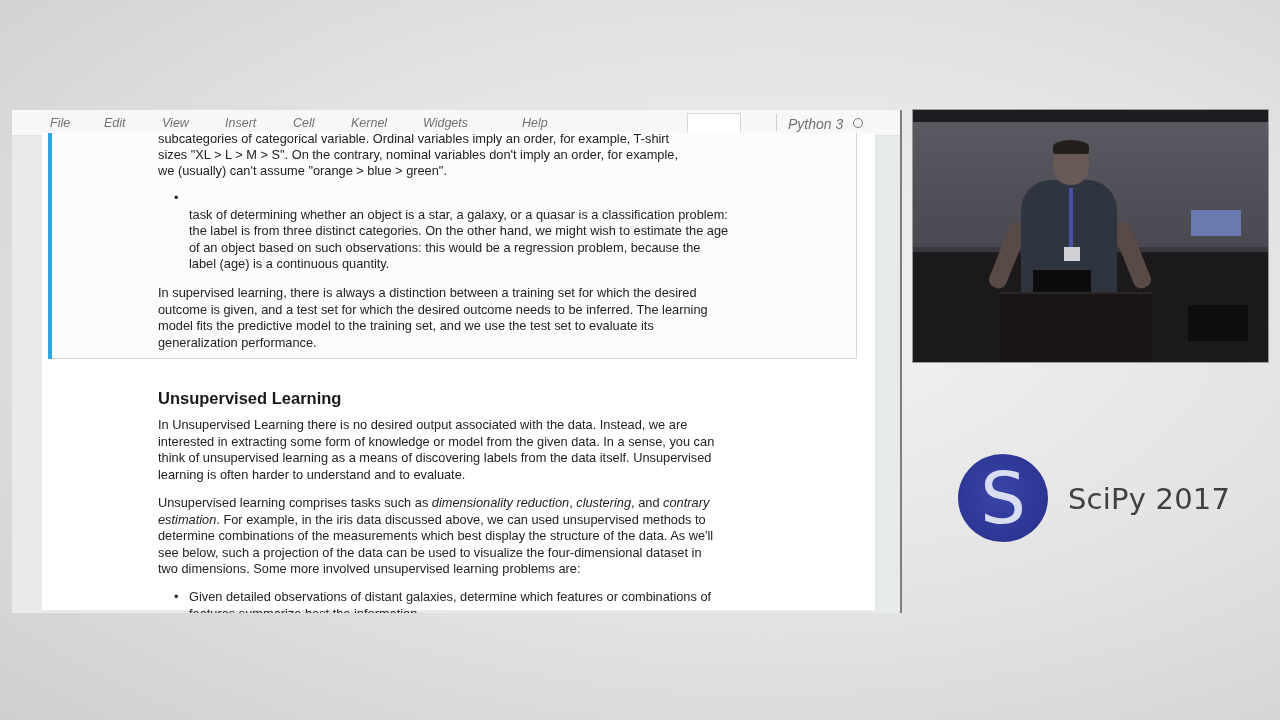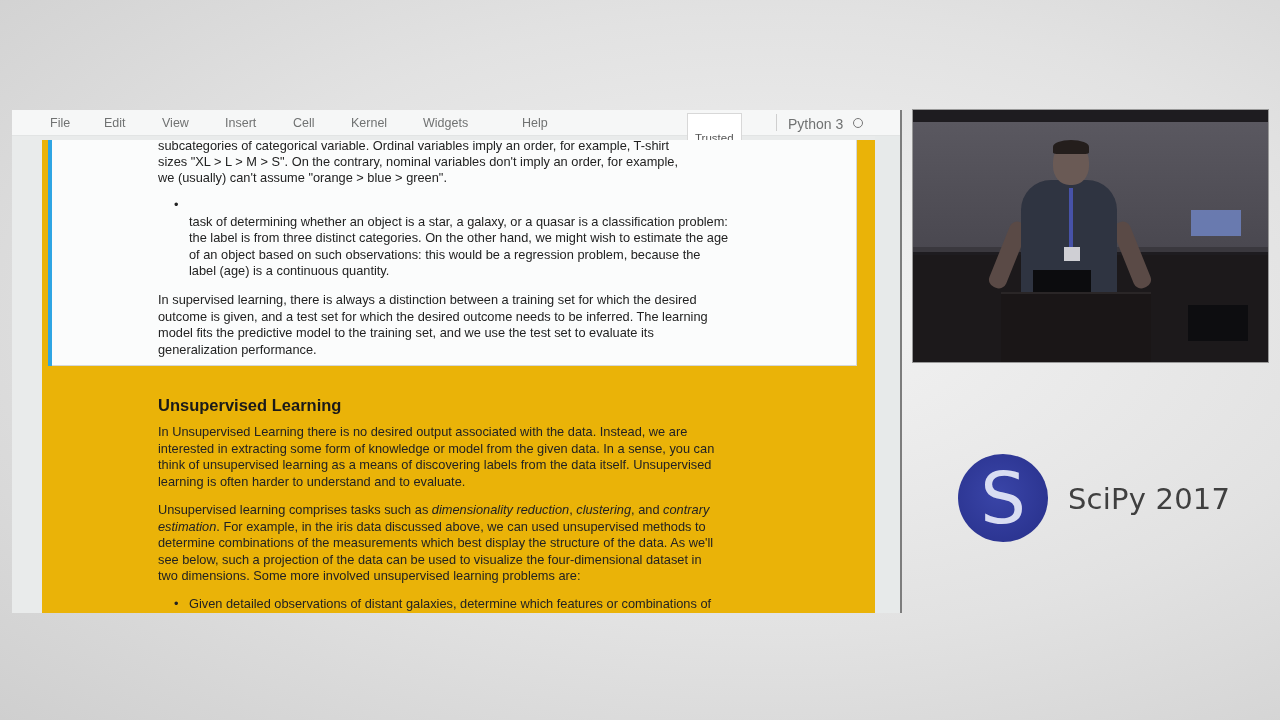--- a/index.html
+++ b/index.html
@@ -12,36 +12,36 @@
   .screen {
     position:absolute; left:12px; top:110px; width:888px; height:503px;
     background:#e9ebeb; overflow:hidden;
   }
   .screen-right-border {
     position:absolute; left:900px; top:110px; width:2px; height:503px; background:#7d7d7d;
   }
   .menubar {
     position:absolute; left:0; top:0; width:888px; height:25px;
     background:#f6f7f7; border-bottom:1px solid #e2e4e4;
-    font-size:12.5px; color:#707272;
+    font-size:12.5px; color:#707272;font-style:italic;
   }
   .menu-item { position:absolute; top:6px; cursor:pointer; }
   .trusted-btn {
     position:absolute; left:675px; top:3px; height:17px; padding:16px 7px;
     border:1px solid #d8d8d8; background:#fff; font-size:11.5px; color:#555;
     line-height:17px;
   }
   .kernel-sep { position:absolute; left:764px; top:4px; width:1px; height:17px; background:#cfcfcf; }
   .kernel-name { position:absolute; left:776px; top:6px; font-size:14px; color:#707272; }
   .kernel-indicator {
     position:absolute; left:841px; top:8px; width:8px; height:8px;
     border:1.4px solid #777; border-radius:50%;
   }
   .notebook {
-    position:absolute; left:30px; top:30px; width:833px; height:477px; background:#eab308;
+    position:absolute; left:30px; top:23px; width:833px; height:477px; background:#ffffff;
   }
   .cell-selected {
     position:absolute; left:6px; top:0; width:808px; height:225px;
     border:1px solid #d5d8d8; border-top:none; border-left:none; background:#fbfcfc;
   }
   .cell-bar { position:absolute; left:6px; top:0; width:4px; height:226px; background:#2fa5e3; }
   .nb-text {
     position:absolute; left:116px; font-size:12.8px; line-height:16.4px; color:#222;
     white-space:nowrap;
   }

